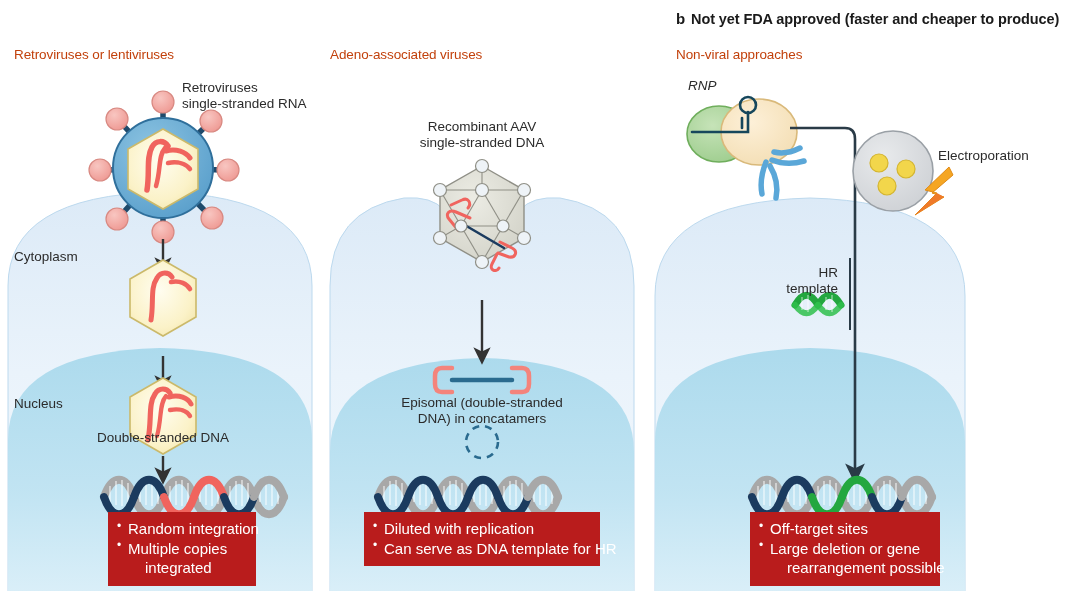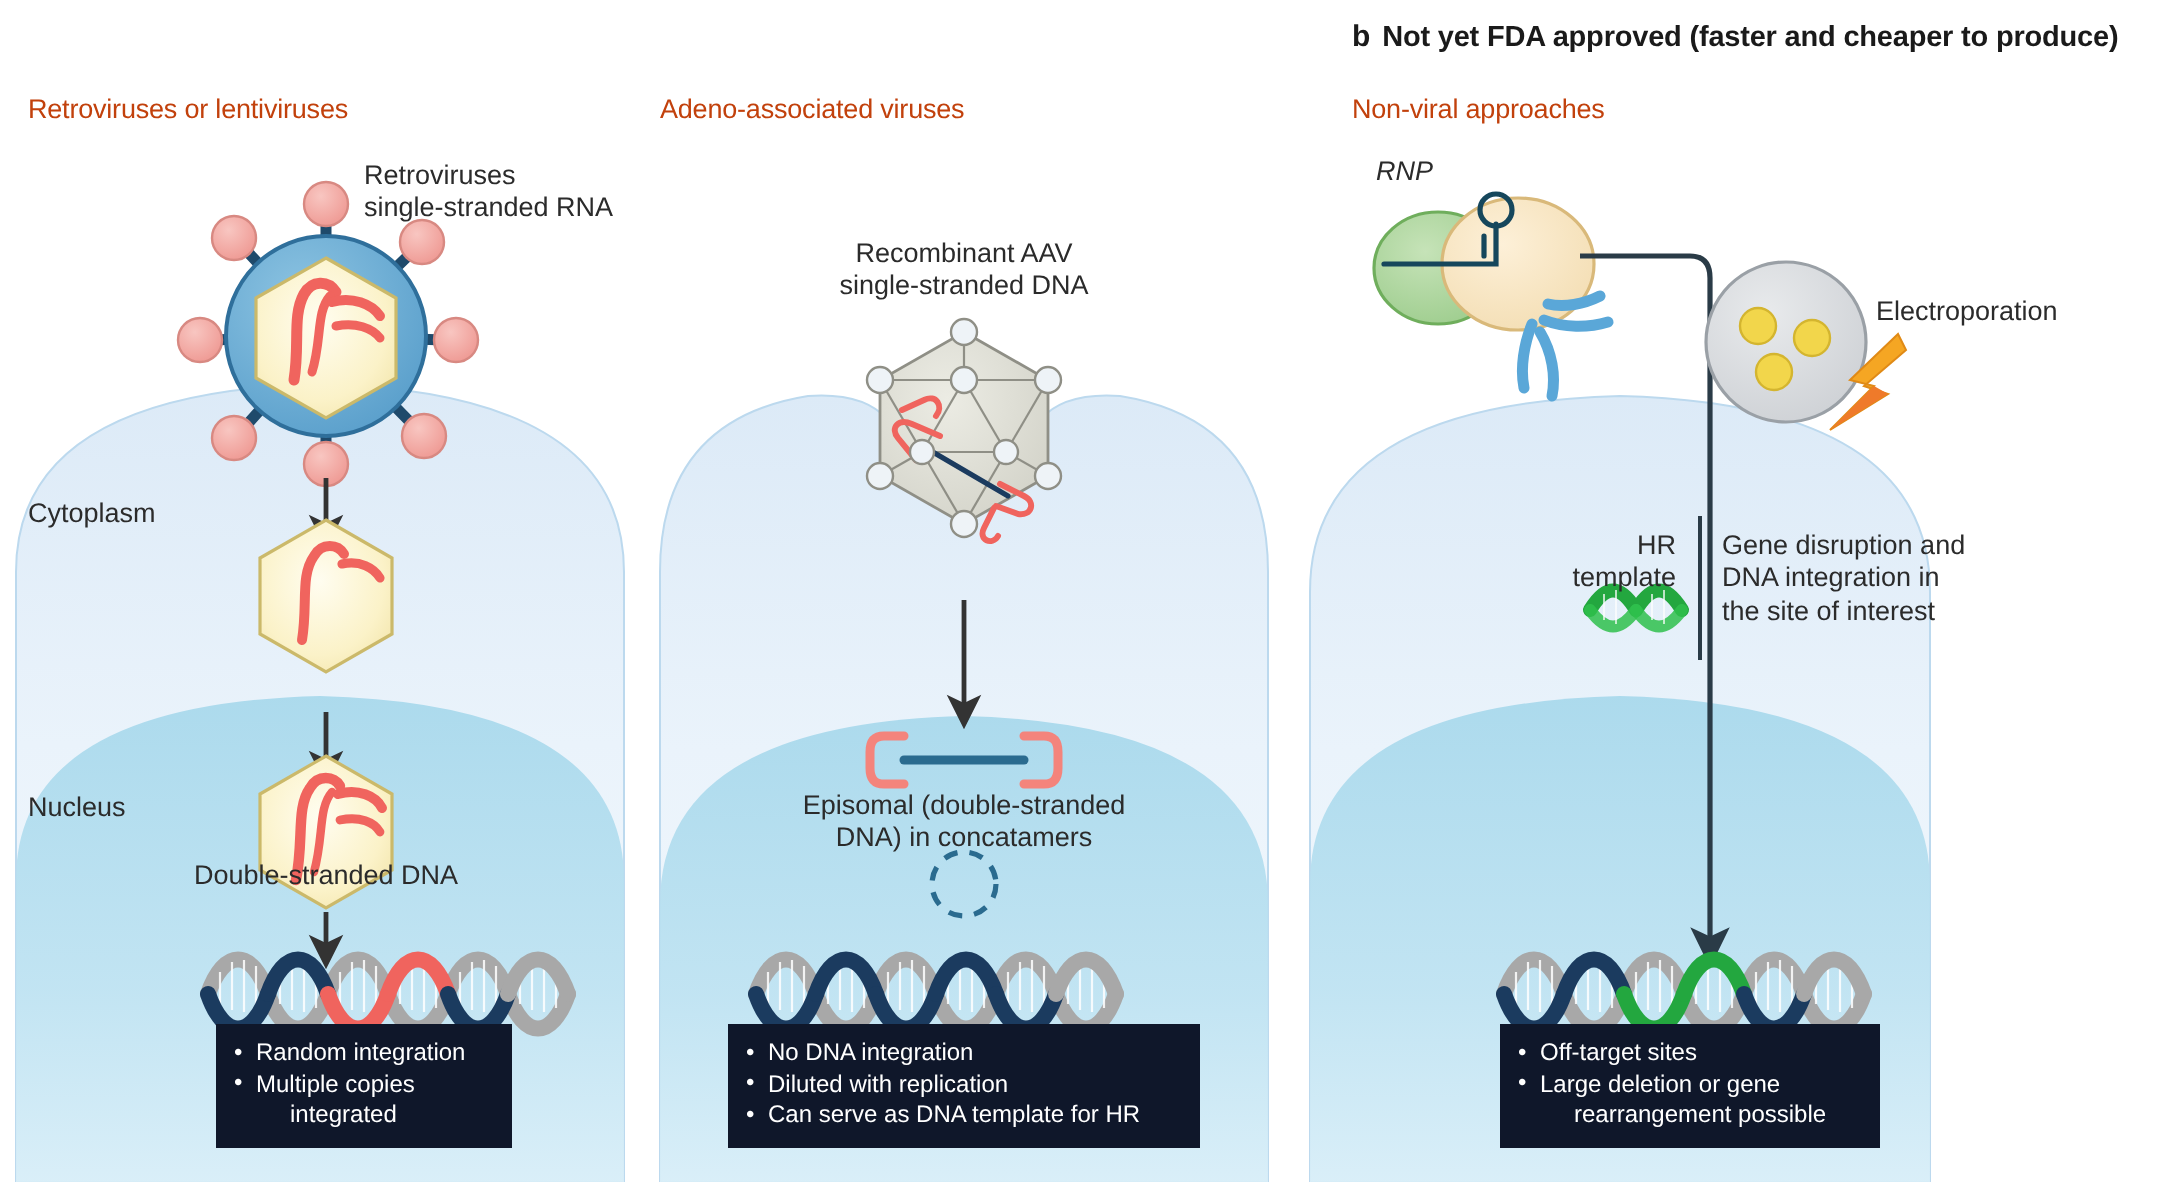--- a/index.html
+++ b/index.html
@@ -46,23 +46,23 @@
     color: #2b2b2b;
     line-height: 1.22;
     white-space: pre-line;
   }
   .lbl.ctr { text-align: center; }
   .lbl.rgt { text-align: right; }
 
   
   .callout {
     position: absolute;
-    background: #0f172a;
+    background: #b91c1c;
     color: #ffffff;
-    font-size: 12px;
+    font-size: 15px;
     line-height: 1.30;
     padding: 7px 10px 8px 9px;
     white-space: nowrap;
   }
   .callout ul { margin: 0; padding: 0; list-style: none; }
   .callout li {
     position: relative;
     padding-left: 11px;
   }
   .callout li::before {
@@ -450,41 +450,35 @@
 
   <div class="lbl ctr" style="left:392px; top:119px; width:180px;">Recombinant AAV
 single-stranded DNA</div>
 
   <div class="lbl ctr" style="left:377px; top:395px; width:210px;">Episomal (double-stranded
 DNA) in concatamers</div>
 
   <div class="callout" style="left:364px; top:512px; width:236px;">
     <ul>
       <li>
-        <span>No DNA integration</span>
-      </li>
-      <li>
         <span>Diluted with replication</span>
       </li>
       <li>
         <span>Can serve as DNA template for HR</span>
       </li>
     </ul>
   </div>
 
   <div class="lbl" style="left:688px; top:78px;font-style:italic;">RNP</div>
 
   <div class="lbl" style="left:938px; top:148px;">Electroporation</div>
 
   <div class="lbl rgt" style="left:718px; top:265px; width:120px;">HR
 template</div>
 
-  <div class="lbl" style="left:861px; top:265px;">Gene disruption and
-DNA integration in
-the site of interest</div>
 
   <div class="callout" style="left:750px; top:512px; width:190px;">
     <ul>
       <li>
         <span>Off-target sites</span>
       </li>
       <li>
         <span>Large deletion or gene</span>
         <span class="cont">rearrangement possible</span>
       </li>

